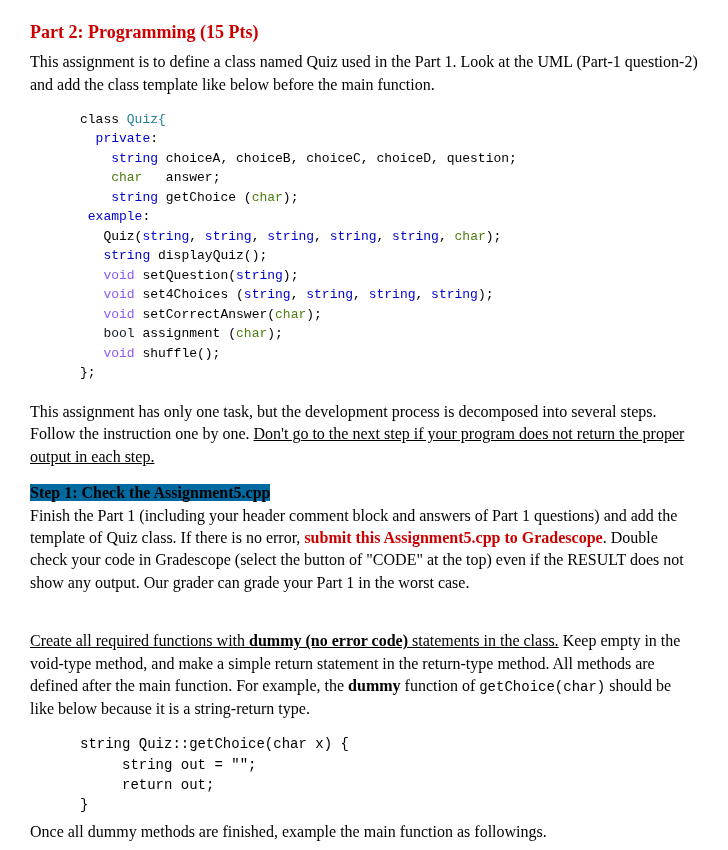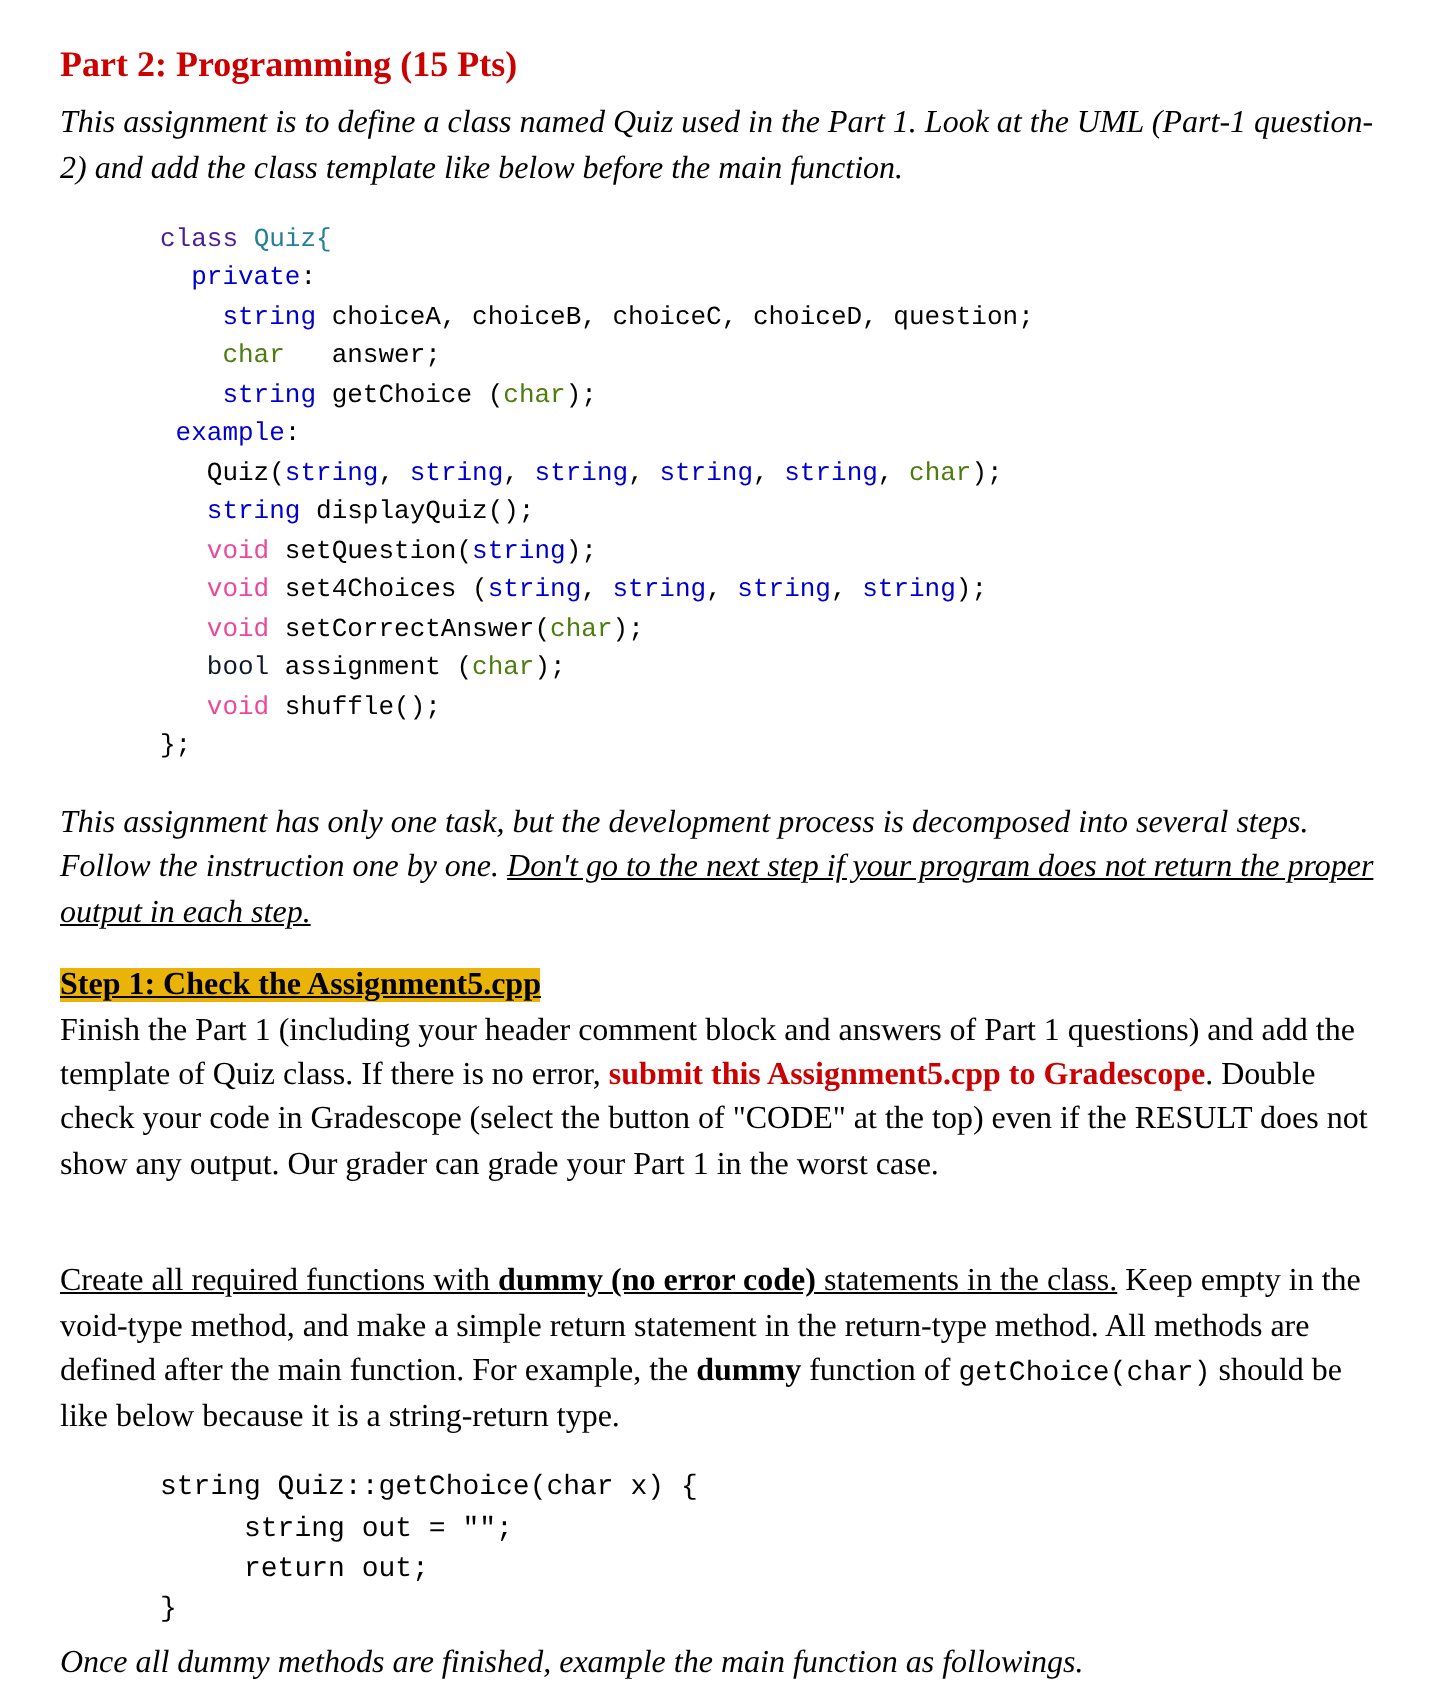--- a/index.html
+++ b/index.html
@@ -17,43 +17,41 @@
       width: 728px;
     }
     .title {
       color: #cc0000;
       font-weight: bold;
       font-size: 18px;
       margin-bottom: 6px;
     }
     .para {
       margin-bottom: 14px;
-      font-style: italic;
     }
     .code-block {
       font-family: Consolas, 'Courier New', monospace;
       font-size: 13px;
       line-height: 1.5;
       margin: 8px 0 18px 50px;
       white-space: pre;
     }
-    .kw-class { color: #4c1d95; }
+    .kw-class { color: #000000; }
     .kw-access { color: #0000cc; }
     .kw-type-str { color: #0000cc; }
     .kw-type-char { color: #4d7c0f; }
-    .kw-type-void { color: #ec4899; }
+    .kw-type-void { color: #8b5cf6; }
     .kw-type-bool { color: #0f172a; }
     .cls-name { color: #267f99; }
     .underline {
       text-decoration: underline;
     }
     .highlight {
-      background-color: #eab308;
+      background-color: #0369a1;
       font-weight: bold;
-      text-decoration: underline;
       display: inline;
     }
     .red-bold {
       color: #cc0000;
       font-weight: bold;
     }
     .section {
       margin-bottom: 14px;
     }
     .code-inline {

